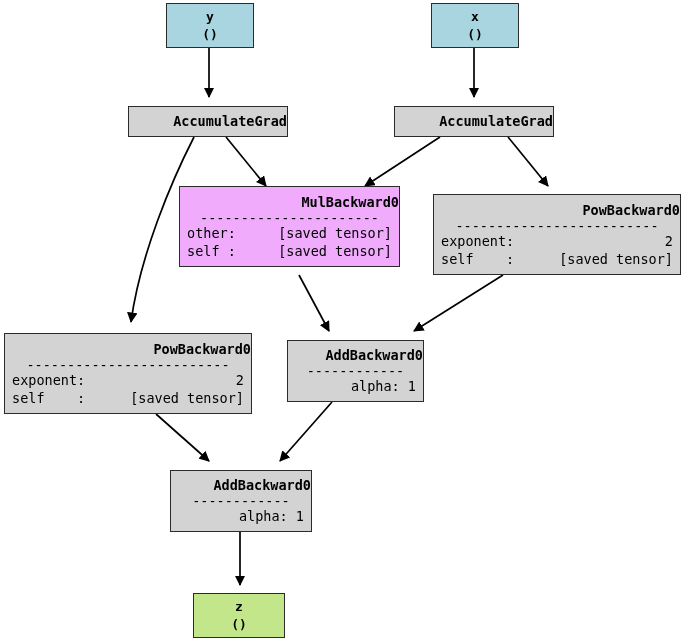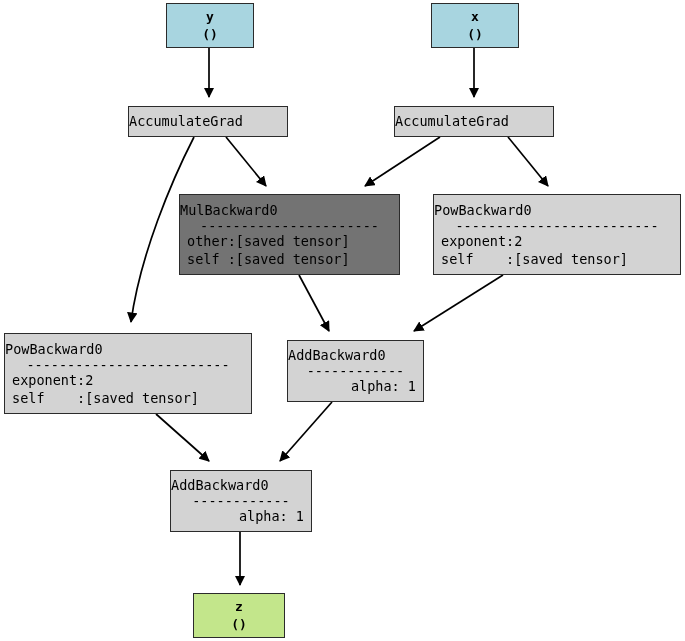--- a/index.html
+++ b/index.html
@@ -45,38 +45,40 @@
     font-weight: bold;
     font-size: 13px;
     color: #000;
   }
   .node.op {
     background: #d3d3d3;
     color: #000;
     font-size: 13.5px;
   }
   .node.op .title {
-    text-align: left;
+    text-align: right;
     width: 100%;
+    font-weight: bold;
   }
   .sep {
     width: 100%;
     text-align: center;
     letter-spacing: 0px;
     color: #000;
     font-size: 13.5px;
     line-height: 1.05;
   }
   .rows {
     width: 100%;
     padding: 0 7px;
     box-sizing: border-box;
   }
   .row {
     display: flex;
+    justify-content: space-between;
     white-space: pre;
     font-size: 13.5px;
     line-height: 1.3;
   }
   .row.center {
     justify-content: flex-end;
   }
   .leafline { display: block; text-align: center; }
 </style>
 </head>
@@ -104,20 +106,20 @@
       <path d="M 332,402 L 280,461"></path>
       <path d="M 240,532 L 240,585"></path>
     </g>
   </svg>
 
   <div id="nodes">
       <div class="node leaf" style="left: 166px; top: 3px; width: 88px; height: 45px; background: rgb(168, 213, 224);"><span class="leafline">y</span><span class="leafline">()</span></div>
       <div class="node leaf" style="left: 431px; top: 3px; width: 88px; height: 45px; background: rgb(168, 213, 224);"><span class="leafline">x</span><span class="leafline">()</span></div>
       <div class="node op" style="left: 128px; top: 106px; width: 160px; height: 31px; background: rgb(211, 211, 211);"><div class="title">AccumulateGrad</div></div>
       <div class="node op" style="left: 394px; top: 106px; width: 160px; height: 31px; background: rgb(211, 211, 211);"><div class="title">AccumulateGrad</div></div>
-      <div class="node op" style="left: 179px; top: 194px; width: 221px; height: 81px; background: #737373;"><div class="title">MulBackward0</div><div class="sep">----------------------</div><div class="rows"><div class="row"><span>other:</span><span>[saved tensor]</span></div><div class="row"><span>self :</span><span>[saved tensor]</span></div></div></div>
+      <div class="node op" style="left: 179px; top: 186px; width: 221px; height: 81px; background: #f0abfc;"><div class="title">MulBackward0</div><div class="sep">----------------------</div><div class="rows"><div class="row"><span>other:</span><span>[saved tensor]</span></div><div class="row"><span>self :</span><span>[saved tensor]</span></div></div></div>
       <div class="node op" style="left: 433px; top: 194px; width: 248px; height: 81px; background: rgb(211, 211, 211);"><div class="title">PowBackward0</div><div class="sep">-------------------------</div><div class="rows"><div class="row"><span>exponent:</span><span>2</span></div><div class="row"><span>self    :</span><span>[saved tensor]</span></div></div></div>
       <div class="node op" style="left: 4px; top: 333px; width: 248px; height: 81px; background: rgb(211, 211, 211);"><div class="title">PowBackward0</div><div class="sep">-------------------------</div><div class="rows"><div class="row"><span>exponent:</span><span>2</span></div><div class="row"><span>self    :</span><span>[saved tensor]</span></div></div></div>
       <div class="node op" style="left: 287px; top: 340px; width: 137px; height: 62px; background: rgb(211, 211, 211);"><div class="title">AddBackward0</div><div class="sep">------------</div><div class="rows"><div class="row center"><span>alpha: 1</span></div></div></div>
       <div class="node op" style="left: 170px; top: 470px; width: 142px; height: 62px; background: rgb(211, 211, 211);"><div class="title">AddBackward0</div><div class="sep">------------</div><div class="rows"><div class="row center"><span>alpha: 1</span></div></div></div>
       <div class="node output" style="left: 193px; top: 593px; width: 92px; height: 45px; background: rgb(195, 230, 139);"><span class="leafline">z</span><span class="leafline">()</span></div>
     </div>
 </div>
 
 </body></html>

